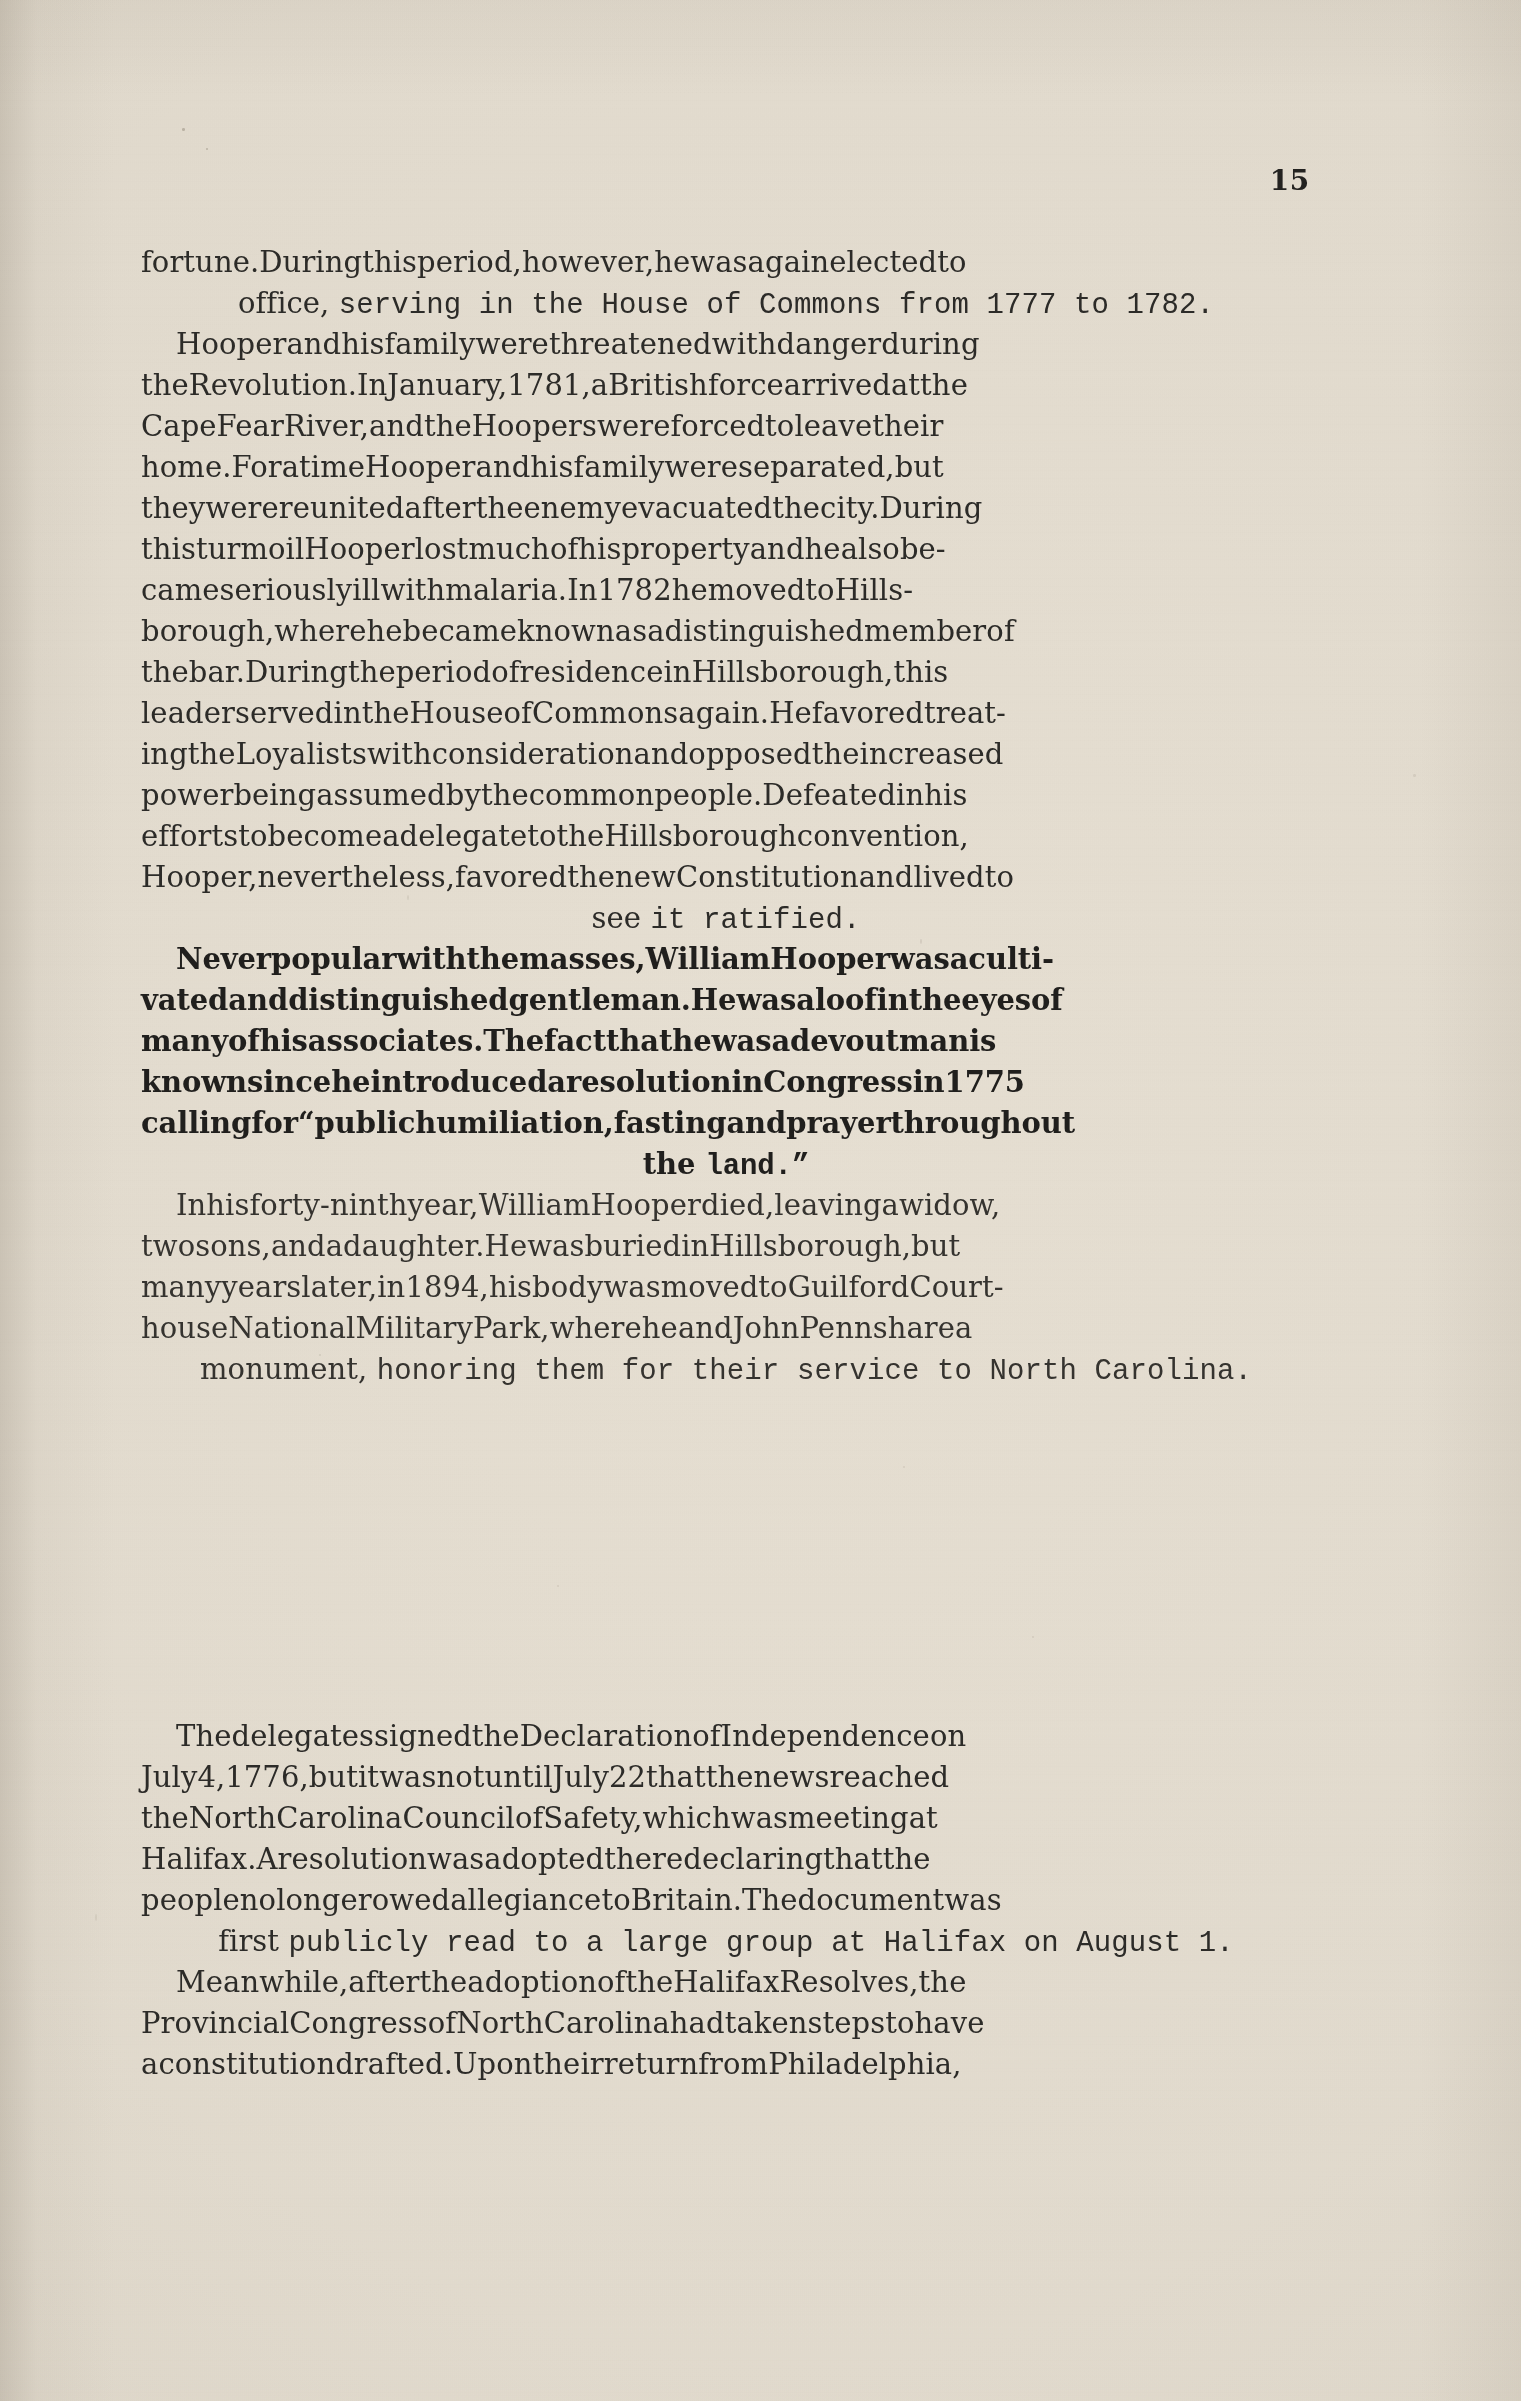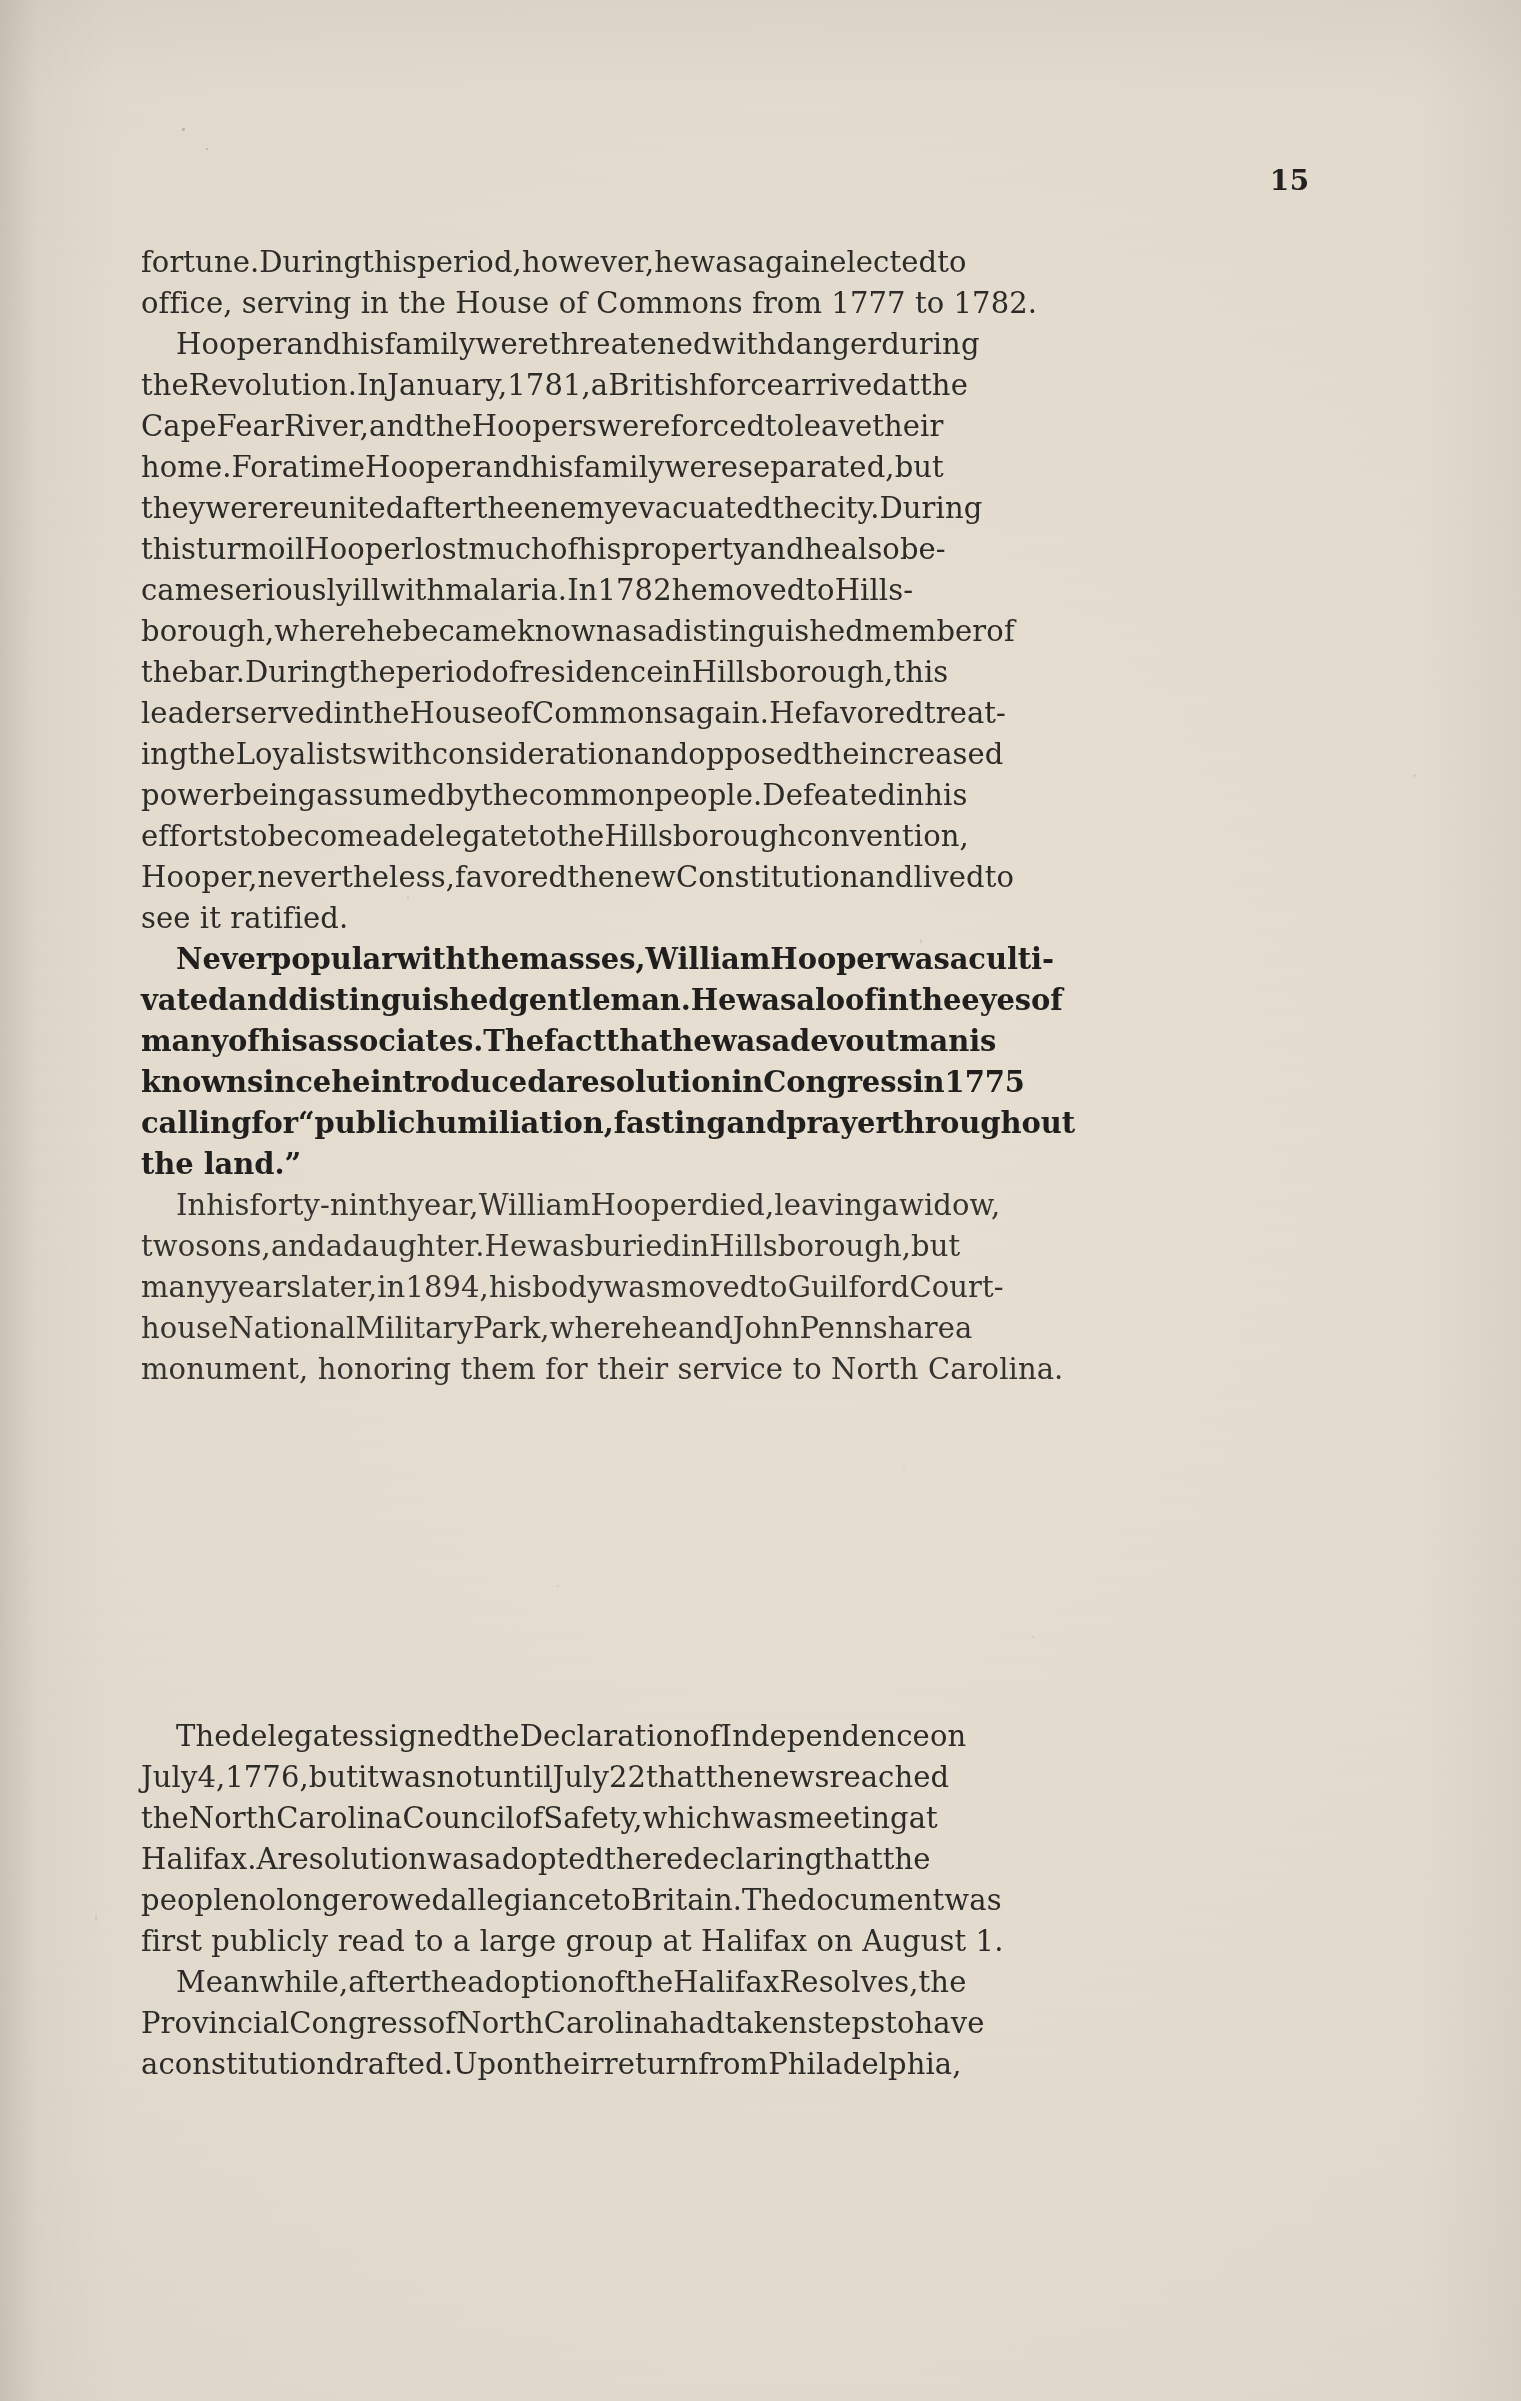--- a/index.html
+++ b/index.html
@@ -77,23 +77,23 @@
     line-height: 41px;
     letter-spacing: 0.1px;
     color: #2c2b28;
   }
 
   
   .line.just {
   }
   
   .line.left {
-    justify-content: flex-start;
-  }
-  .line.left .w + .w { margin-left: 0; }
+    justify-content: center;
+  }
+  .line.left .w + .w { margin-left: 0; font-family: Liberation Mono, monospace; }
 
   .w { display: inline-block; }
 
   
   .line.left .w::after { content: " "; }
   .line.left .w:last-child::after { content: ""; }
 
   
   .indent { display: inline-block; width: 35px; flex: 0 0 auto; }
 

